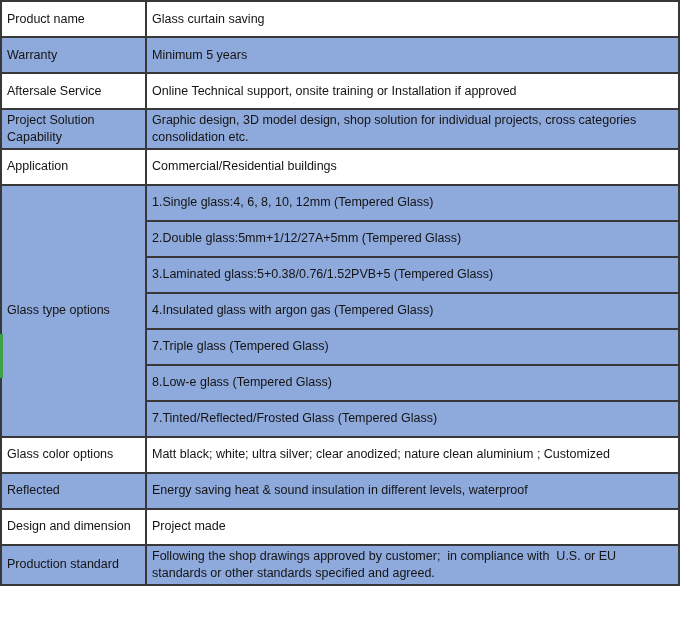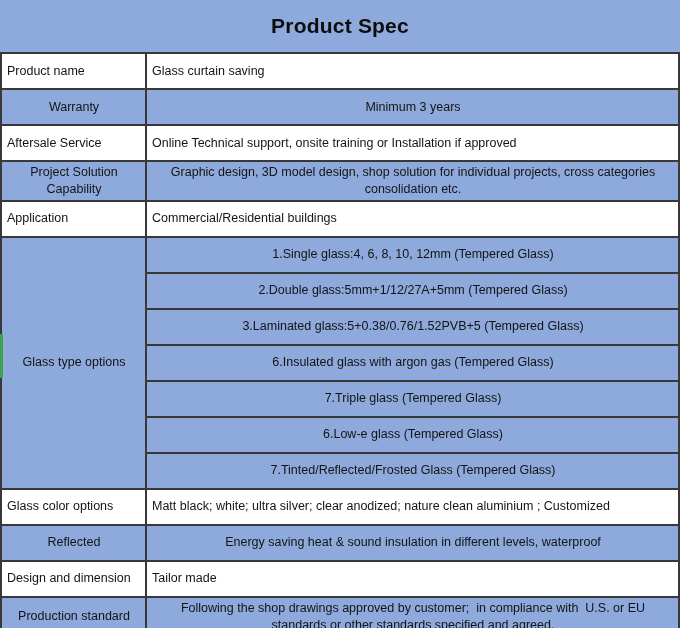--- a/index.html
+++ b/index.html
@@ -32,49 +32,46 @@
     font-size: 12.5px;
     line-height: 1.35;
     color: #141414;
     vertical-align: middle;
     background: #ffffff;
     white-space: pre-wrap;
     overflow: hidden;
   }
   td.lbl { width: 145px; }
   tr { height: 36px; }
-  tr.blue td { background: #8EA9DB; text-align: center; }
+  tr.blue td { background: #8EA9DB; }
   tr.last { height: 40px; }
 
   .green-marker {
     position: absolute;
     left: 0; top: 334px;
     width: 3px; height: 44px;
     background: #3FA24B;
     z-index: 5;
   }
 </style>
 </head>
 <body>
 
 <div class="page">
 
-  <div class="title-band">
-    <span>Product Spec</span>
-  </div>
 
   <table class="spec">
     <tbody>
       <tr>
         <td class="lbl">Product name</td>
         <td class="val">Glass curtain saving</td>
       </tr>
       <tr class="blue">
         <td class="lbl">Warranty</td>
-        <td class="val">Minimum 3 years</td>
+        <td class="val">Minimum 5 years</td>
       </tr>
       <tr>
         <td class="lbl">Aftersale Service</td>
         <td class="val">Online Technical support, onsite training or Installation if approved</td>
       </tr>
       <tr class="blue">
         <td class="lbl">Project Solution Capability</td>
         <td class="val">Graphic design, 3D model design, shop solution for individual projects, cross categories consolidation etc.</td>
       </tr>
       <tr>
@@ -86,43 +83,43 @@
         <td class="lbl" rowspan="7">Glass type options</td>
         <td class="val">1.Single glass:4, 6, 8, 10, 12mm (Tempered Glass)</td>
       </tr>
       <tr class="blue">
         <td class="val">2.Double glass:5mm+1/12/27A+5mm (Tempered Glass)</td>
       </tr>
       <tr class="blue">
         <td class="val">3.Laminated glass:5+0.38/0.76/1.52PVB+5 (Tempered Glass)</td>
       </tr>
       <tr class="blue">
-        <td class="val">6.Insulated glass with argon gas (Tempered Glass)</td>
+        <td class="val">4.Insulated glass with argon gas (Tempered Glass)</td>
       </tr>
       <tr class="blue">
         <td class="val">7.Triple glass (Tempered Glass)</td>
       </tr>
       <tr class="blue">
-        <td class="val">6.Low-e glass (Tempered Glass)</td>
+        <td class="val">8.Low-e glass (Tempered Glass)</td>
       </tr>
       <tr class="blue">
         <td class="val">7.Tinted/Reflected/Frosted Glass (Tempered Glass)</td>
       </tr>
 
       <tr>
         <td class="lbl">Glass color options</td>
         <td class="val">Matt black; white; ultra silver; clear anodized; nature clean aluminium ; Customized</td>
       </tr>
       <tr class="blue">
         <td class="lbl">Reflected</td>
         <td class="val">Energy saving heat &amp; sound insulation in different levels, waterproof</td>
       </tr>
       <tr>
         <td class="lbl">Design and dimension</td>
-        <td class="val">Tailor made</td>
+        <td class="val">Project made</td>
       </tr>
       <tr class="blue last">
         <td class="lbl">Production standard</td>
         <td class="val">Following the shop drawings approved by customer;  in compliance with  U.S. or EU standards or other standards specified and agreed.</td>
       </tr>
     </tbody>
   </table>
 
   <div class="green-marker"></div>
 </div>

